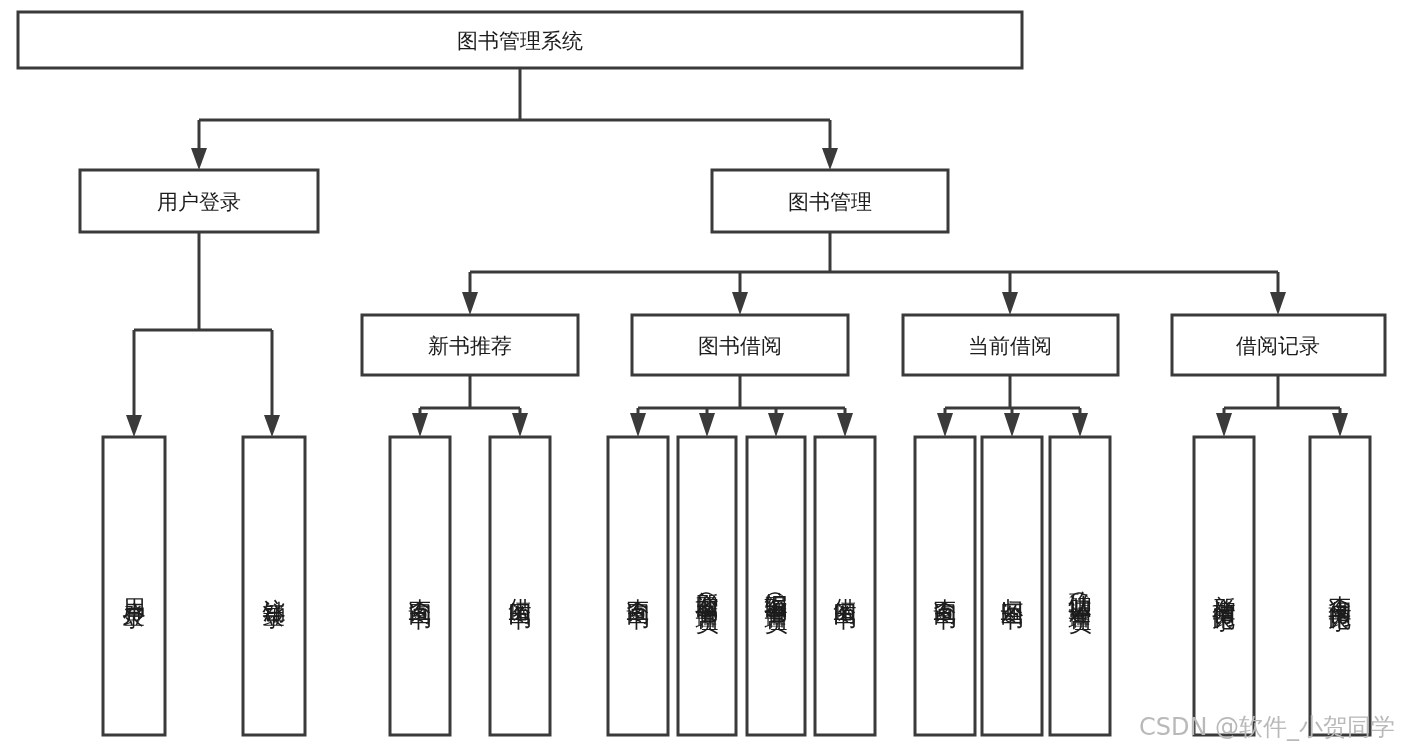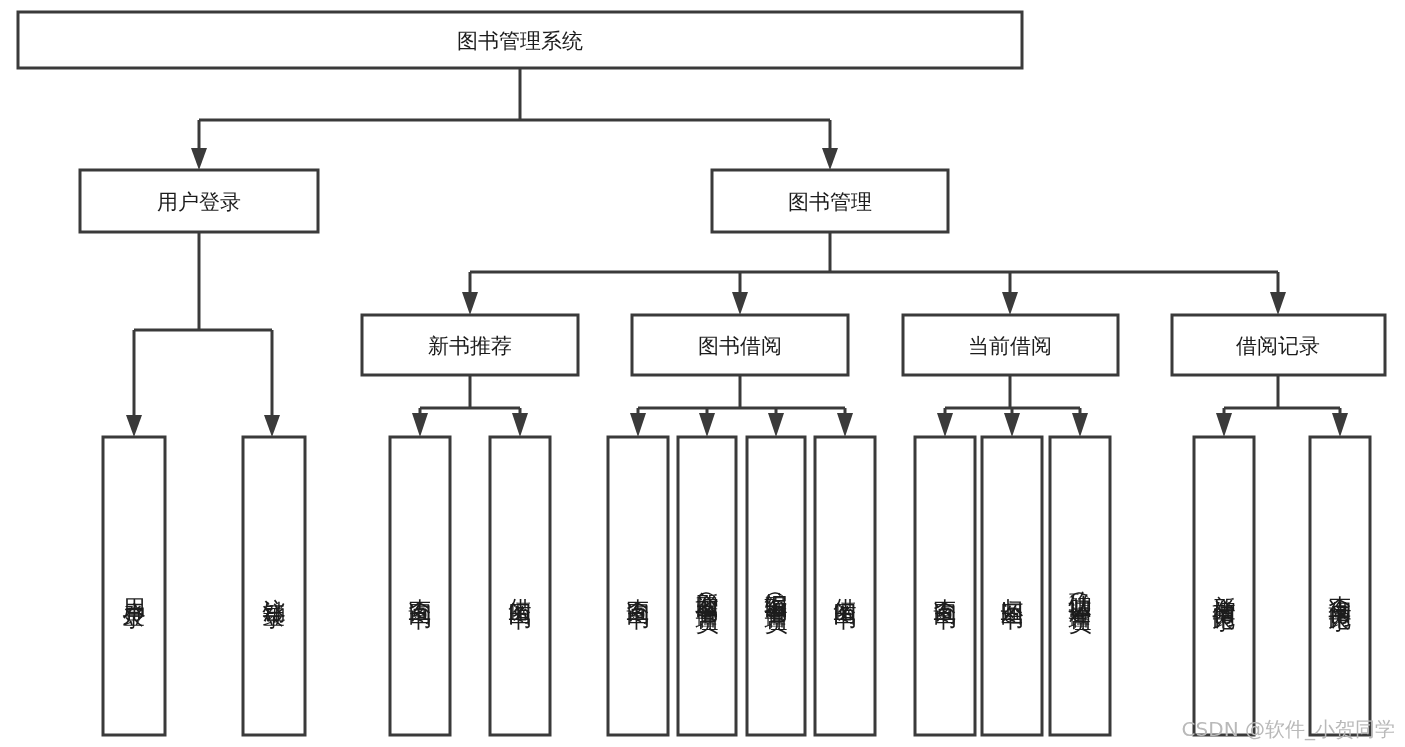--- a/index.html
+++ b/index.html
@@ -13,21 +13,21 @@
   .conn{stroke:#3a3a3a;stroke-width:3;fill:none;}
   .arrowhead{fill:#3a3a3a;stroke:none;}
   .node-label{
     font-family:"DejaVu Sans","Liberation Sans",sans-serif;
     fill:#1c1c1c;font-size:21px;
     text-anchor:middle;dominant-baseline:central;
   }
   .watermark{
     position:absolute;right:10px;bottom:4px;
     font-family:"DejaVu Sans","Liberation Sans",sans-serif;
-    font-size:20px;color:#b9b9b9;white-space:nowrap;
+    font-size:24px;color:#b9b9b9;white-space:nowrap;
     pointer-events:none;
   }
 </style>
 </head>
 <body>
 
 <svg id="diagram" viewBox="0 0 1405 747" xmlns="http://www.w3.org/2000/svg">
 
   <defs>
     <g id="arrow-marker"></g>

